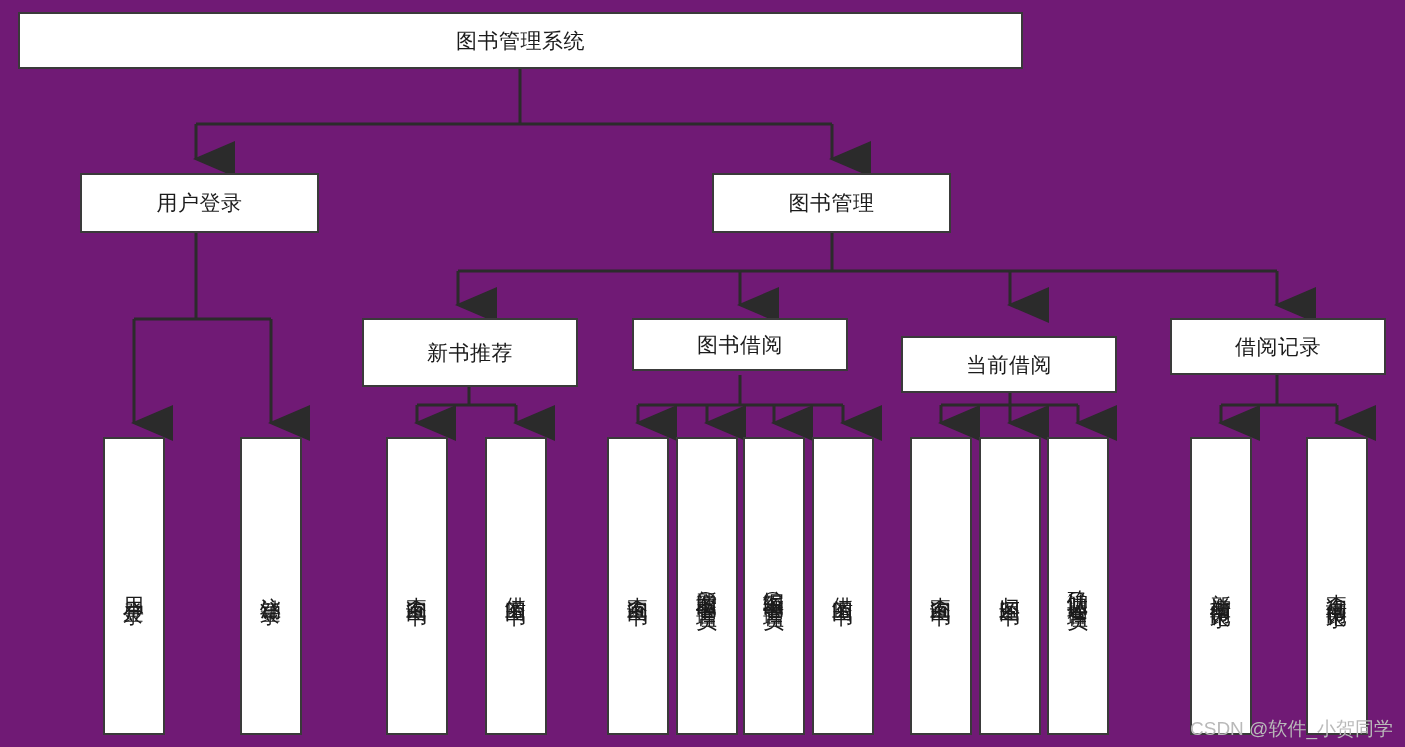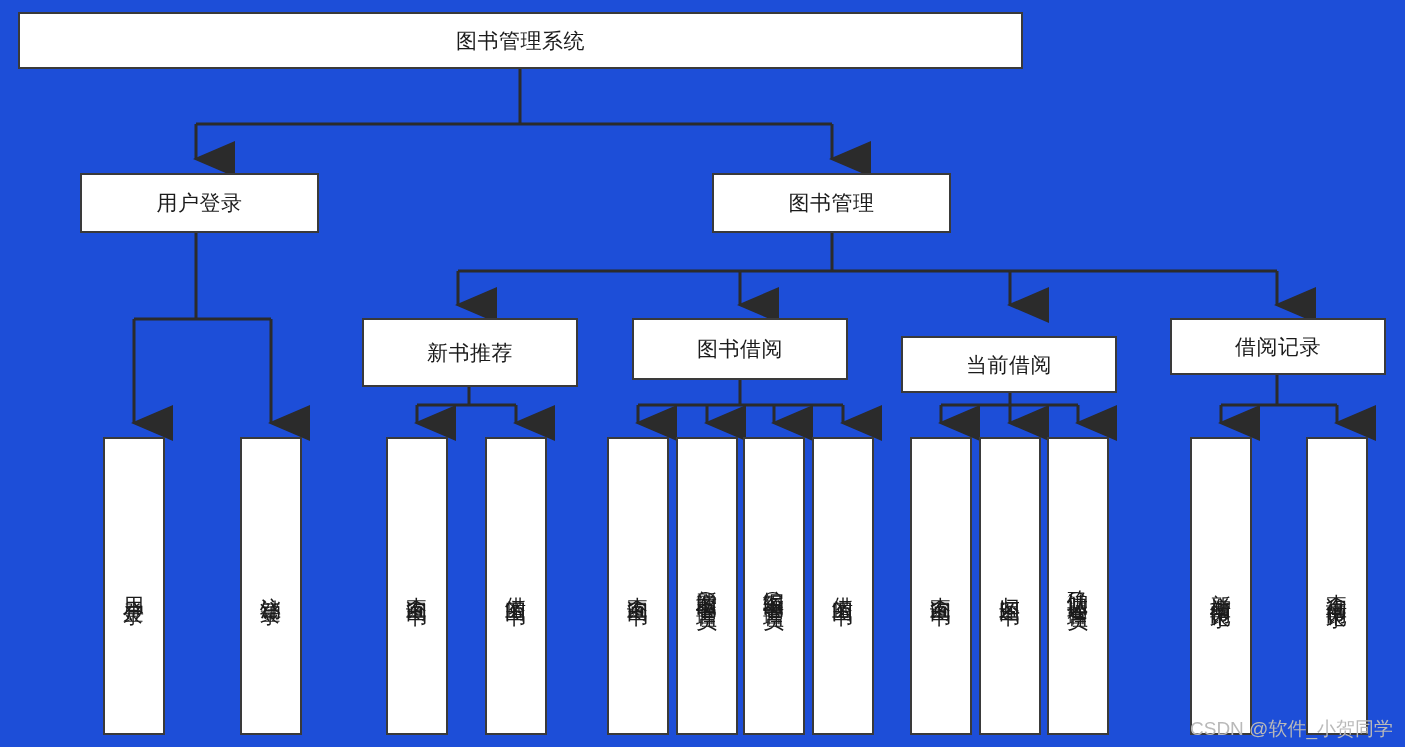--- a/index.html
+++ b/index.html
@@ -7,21 +7,21 @@
     padding: 0;
     background: #ffffff;
   }
   body {
     font-family: "Liberation Sans", "DejaVu Sans", sans-serif;
   }
   #stage {
     position: relative;
     width: 1405px;
     height: 747px;
-    background: #1d4ed8;
+    background: #701a75;
     overflow: hidden;
   }
   #diagram-svg {
     position: absolute;
     left: 0;
     top: 0;
     width: 1405px;
     height: 747px;
   }
   .node-box {
@@ -123,21 +123,21 @@
   <div class="node-box" style="left:80px; top:173px; width:239px; height:60px;">
     <span class="node-label-h">用户登录</span>
   </div>
   <div class="node-box" style="left:712px; top:173px; width:239px; height:60px;">
     <span class="node-label-h">图书管理</span>
   </div>
 
   <div class="node-box" style="left:362px; top:318px; width:216px; height:69px;">
     <span class="node-label-h">新书推荐</span>
   </div>
-  <div class="node-box" style="left:632px; top:318px; width:216px; height:62px;">
+  <div class="node-box" style="left:632px; top:318px; width:216px; height:53px;">
     <span class="node-label-h">图书借阅</span>
   </div>
   <div class="node-box" style="left:901px; top:336px; width:216px; height:57px;">
     <span class="node-label-h">当前借阅</span>
   </div>
   <div class="node-box" style="left:1170px; top:318px; width:216px; height:57px;">
     <span class="node-label-h">借阅记录</span>
   </div>
 
   <div class="node-box leaf-box" style="left:103px; top:437px; width:62px; height:298px;">

